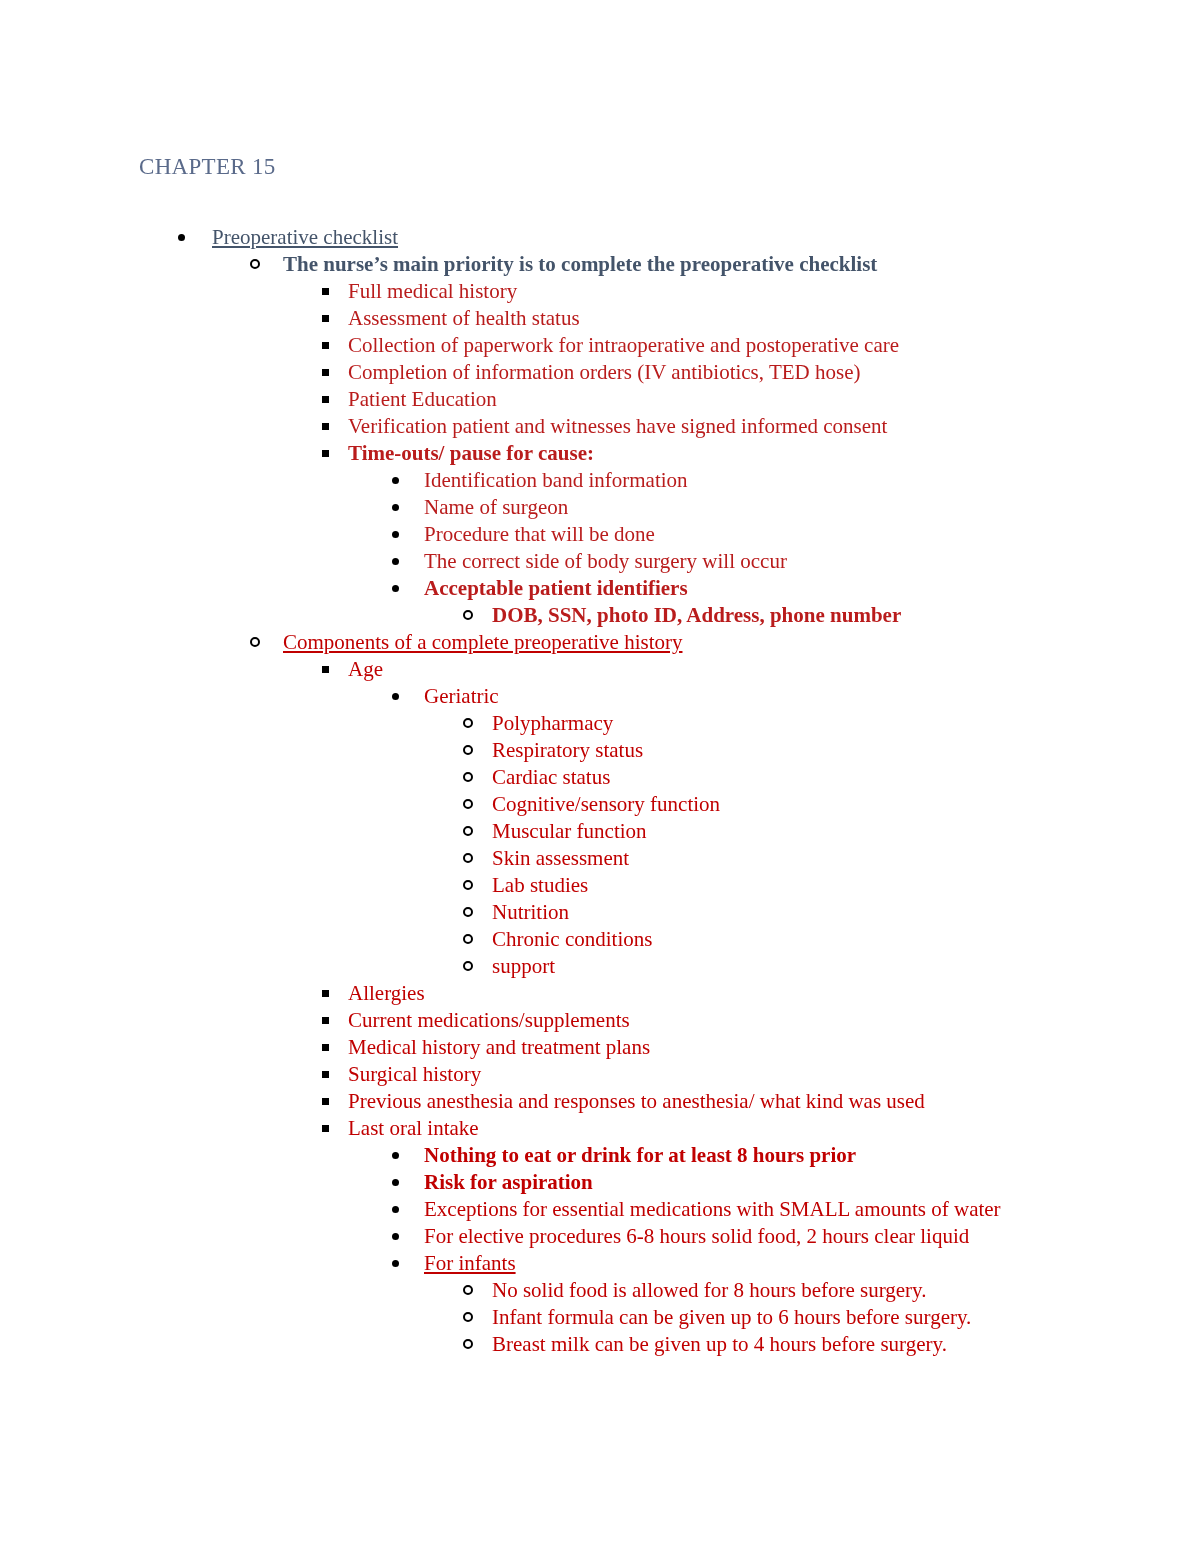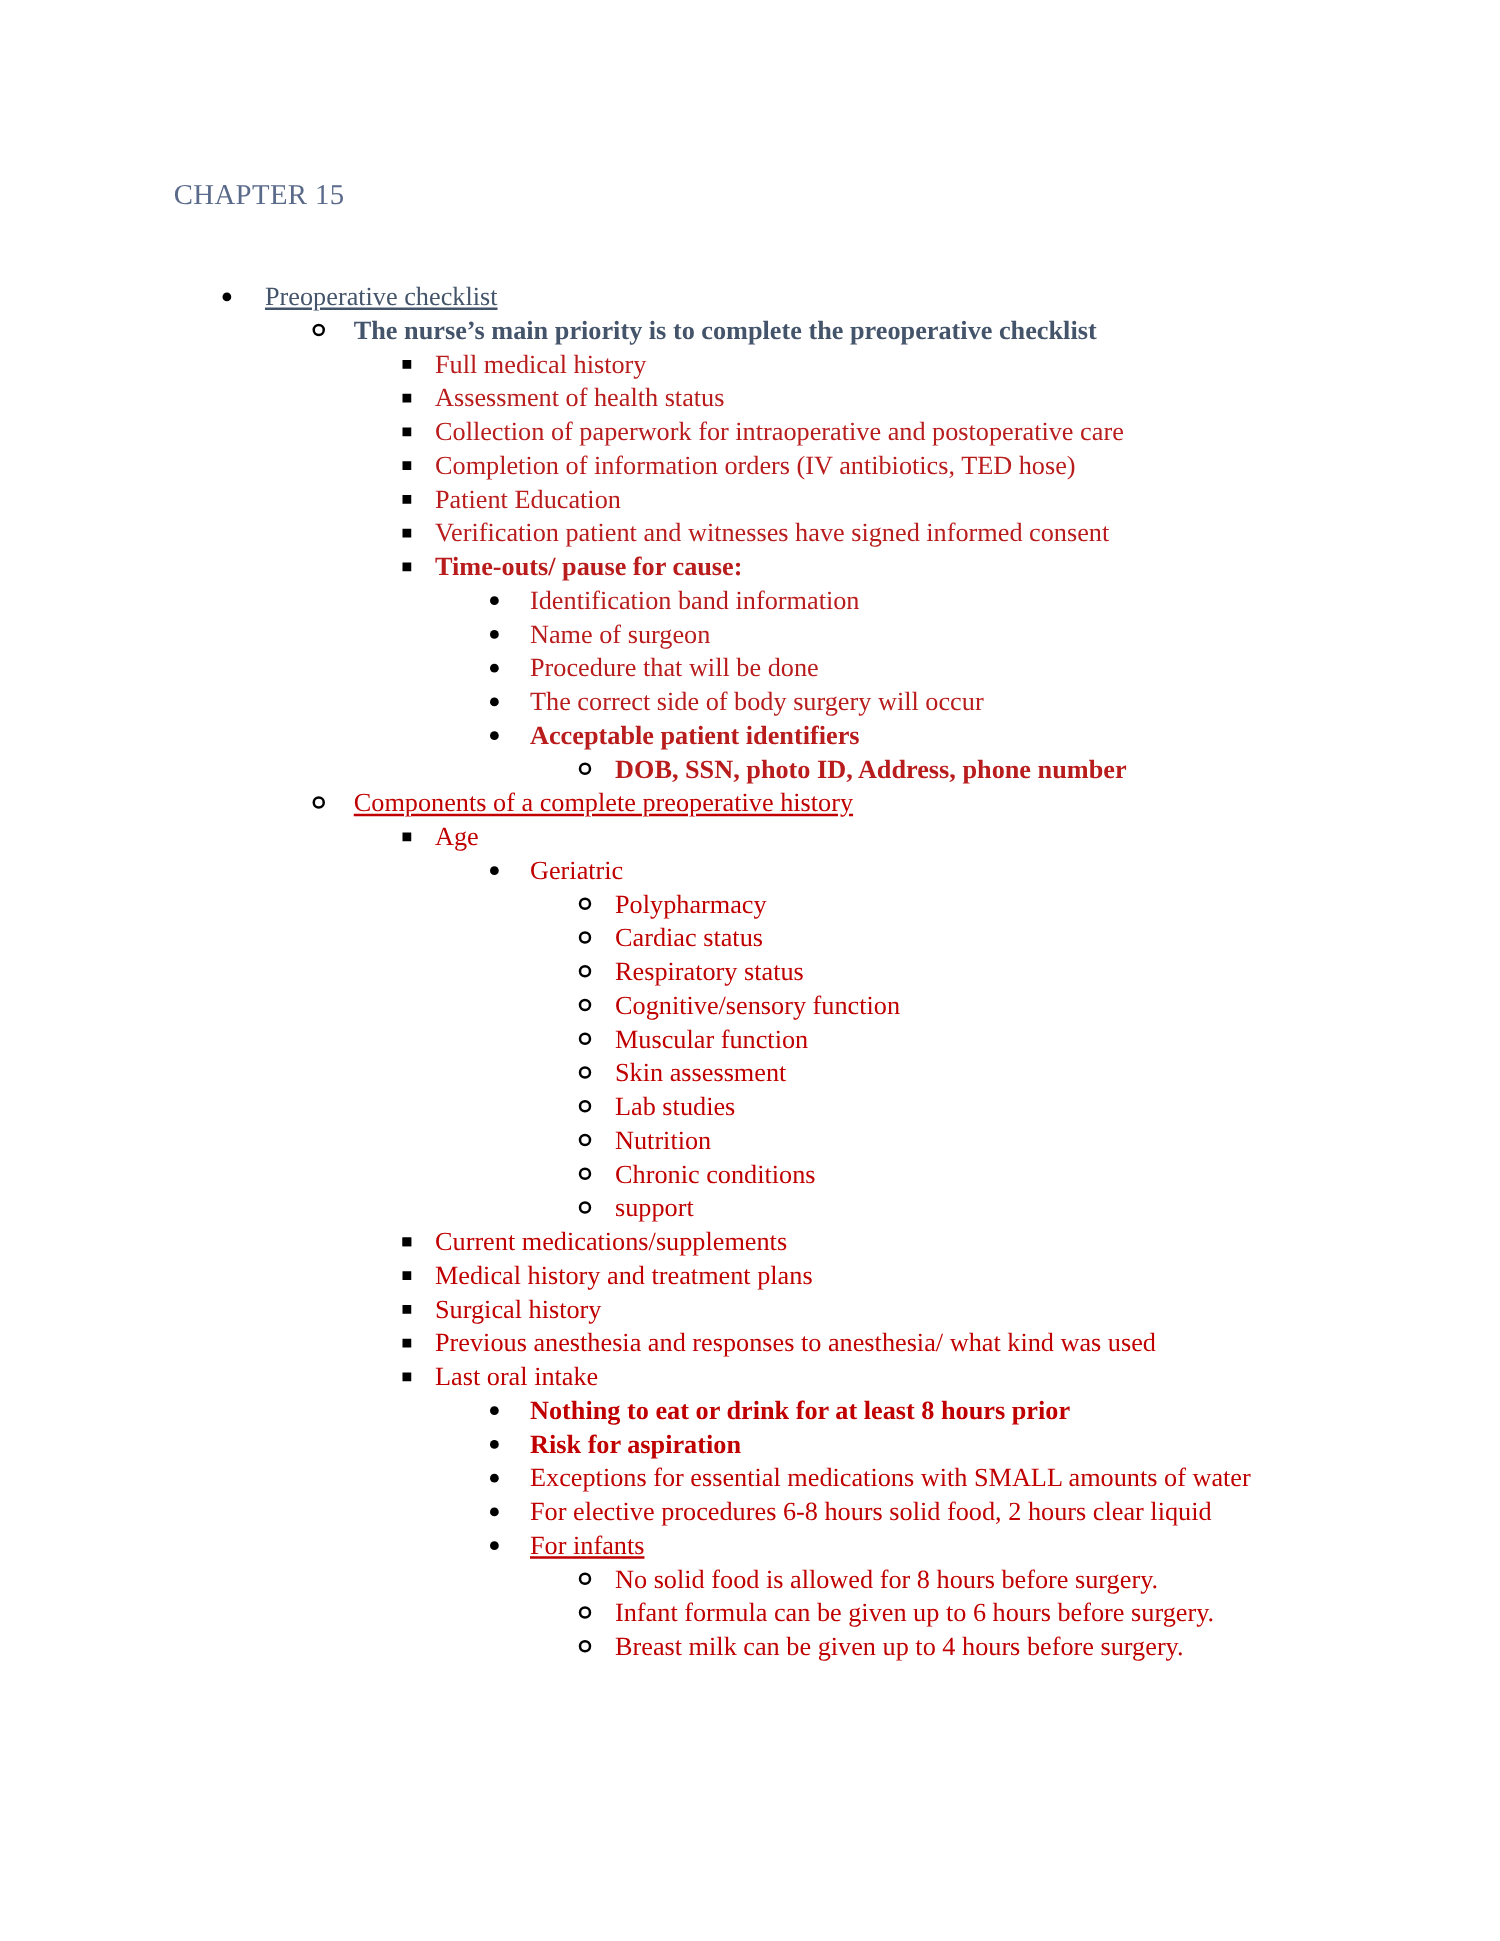--- a/index.html
+++ b/index.html
@@ -19,21 +19,21 @@
     position: absolute;
     left: 0;
     top: 0;
     width: 1200px;
   }
 
   
   .chapter-title {
     position: absolute;
     left: 139px;
-    top: 142px;
+    top: 153px;
     font-size: 23px;
     line-height: 27px;
     color: #5a6a8a;
     letter-spacing: 0.3px;
     white-space: nowrap;
   }
 
   
   .row {
     position: relative;
@@ -177,28 +177,28 @@
         <div class="row lvl4">
           <span class="bullet b-disc"></span>
           <span class="txt c-red">Geriatric</span>
         </div>
         <div class="row lvl5">
           <span class="bullet b-circle"></span>
           <span class="txt c-red">Polypharmacy</span>
         </div>
         <div class="row lvl5">
           <span class="bullet b-circle"></span>
+          <span class="txt c-red">Respiratory status</span>
+        </div>
+        <div class="row lvl5">
+          <span class="bullet b-circle"></span>
           <span class="txt c-red">Cardiac status</span>
         </div>
         <div class="row lvl5">
           <span class="bullet b-circle"></span>
-          <span class="txt c-red">Respiratory status</span>
-        </div>
-        <div class="row lvl5">
-          <span class="bullet b-circle"></span>
           <span class="txt c-red">Cognitive/sensory function</span>
         </div>
         <div class="row lvl5">
           <span class="bullet b-circle"></span>
           <span class="txt c-red">Muscular function</span>
         </div>
         <div class="row lvl5">
           <span class="bullet b-circle"></span>
           <span class="txt c-red">Skin assessment</span>
         </div>
@@ -213,20 +213,21 @@
         <div class="row lvl5">
           <span class="bullet b-circle"></span>
           <span class="txt c-red">Chronic conditions</span>
         </div>
         <div class="row lvl5">
           <span class="bullet b-circle"></span>
           <span class="txt c-red">support</span>
         </div>
         <div class="row lvl3">
           <span class="bullet b-square"></span>
+          <span class="txt c-red">Allergies</span>
         </div>
         <div class="row lvl3">
           <span class="bullet b-square"></span>
           <span class="txt c-red">Current medications/supplements</span>
         </div>
         <div class="row lvl3">
           <span class="bullet b-square"></span>
           <span class="txt c-red">Medical history and treatment plans</span>
         </div>
         <div class="row lvl3">

